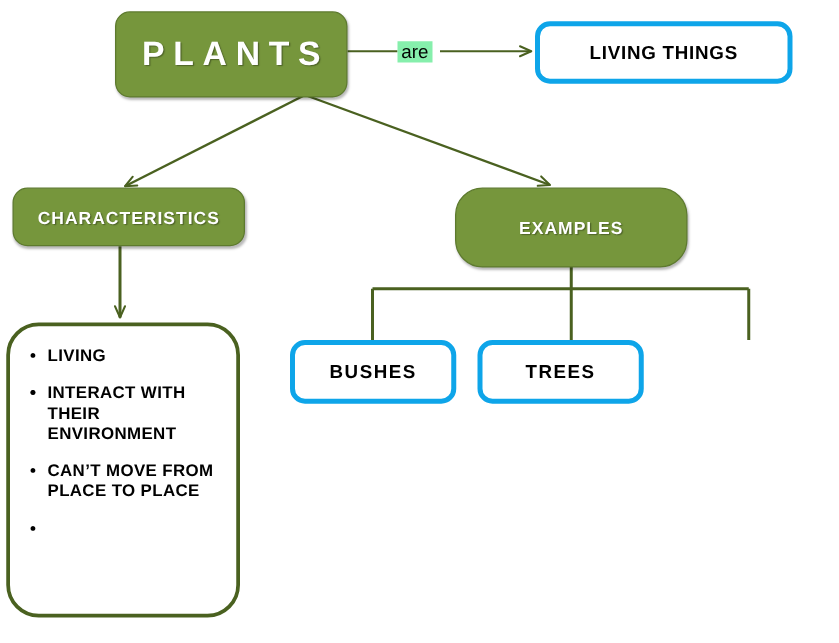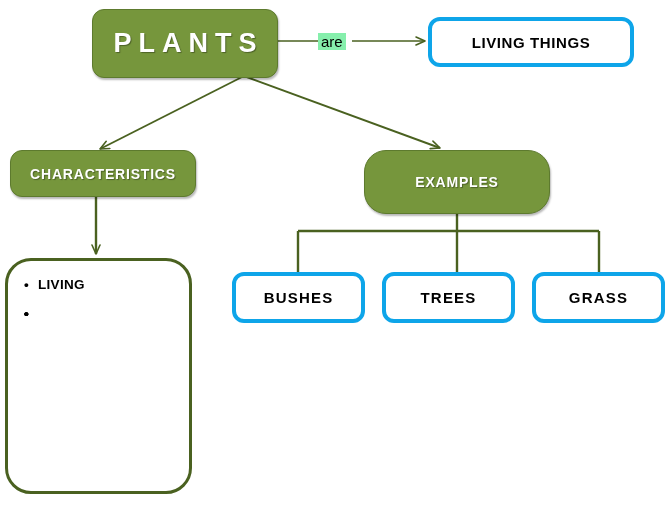--- a/index.html
+++ b/index.html
@@ -163,35 +163,34 @@
     <ul>
       <li>
         <span class="bullet">•</span>
         <span>LIVING</span>
       </li>
       <li>
         <span class="bullet">•</span>
       </li>
       <li>
         <span class="bullet">•</span>
+        <span>INTERACT WITH THEIR ENVIRONMENT</span>
       </li>
       <li>
         <span class="bullet">•</span>
+        <span>CAN’T MOVE FROM PLACE TO PLACE</span>
       </li>
       <li>
         <span class="bullet">•</span>
       </li>
     </ul>
   </div>
 
   <div class="node node-outline label-leaf" style="left:232px; top:272px; width:133px; height:51px;">
     <span>BUSHES</span>
   </div>
 
   <div class="node node-outline label-leaf" style="left:382px; top:272px; width:133px; height:51px;">
     <span>TREES</span>
   </div>
 
-  <div class="node node-outline label-leaf" style="left:532px; top:272px; width:133px; height:51px;">
-    <span>GRASS</span>
-  </div>
 
 </div>
 
 </body></html>

